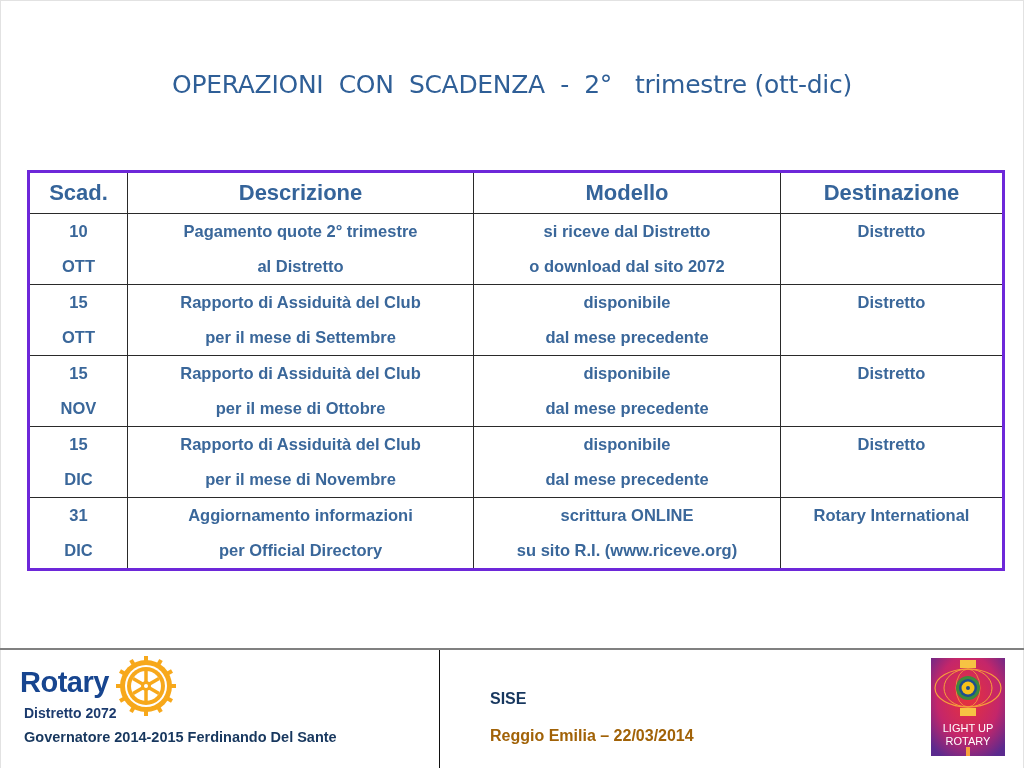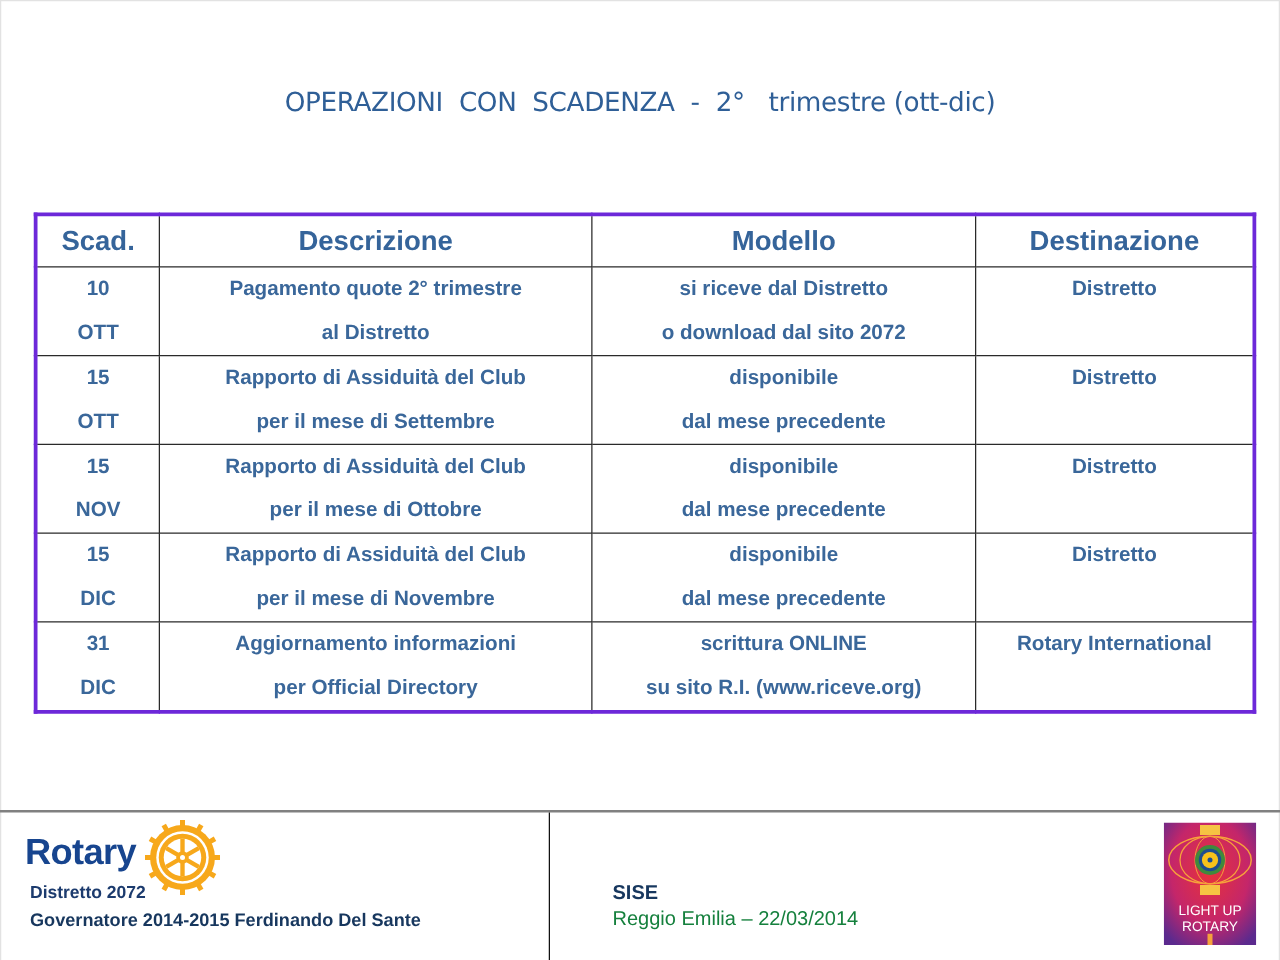--- a/index.html
+++ b/index.html
@@ -4,21 +4,21 @@
   <style>
     * { box-sizing: border-box; margin: 0; padding: 0; }
     html, body { width: 1024px; height: 768px; background: #ffffff; overflow: hidden; }
     body { position: relative; font-family: "Liberation Sans", sans-serif; }
     .slide-frame {
       position: absolute; left: 0; top: 0; width: 1024px; height: 768px;
       border-top: 1px solid #e2e2e2; border-left: 1px solid #e2e2e2; border-right: 1px solid #e2e2e2;
     }
     .title {
       position: absolute; left: 0; top: 70px; width: 1024px; text-align: center;
-      font-family: "DejaVu Sans", sans-serif; font-size: 21px; color: #2f5f97;
+      font-family: "DejaVu Sans", sans-serif; font-size: 25px; color: #2f5f97;
       white-space: pre; letter-spacing: -0.3px;
     }
     table.sched {
       position: absolute; left: 27px; top: 170px; width: 975px; height: 390px;
       border-collapse: collapse; border: 3px solid #6d28d9;
       color: #3a679a; font-weight: bold; table-layout: fixed;
     }
     table.sched th, table.sched td {
       border: 1.5px solid #2a2a2a; text-align: center; vertical-align: top;
     }
@@ -35,22 +35,22 @@
     .rotary-logo { position: absolute; left: 18px; top: 656px; width: 170px; height: 64px; }
     .rotary-word {
       position: absolute; left: 2px; top: 10px; font-size: 29px; font-weight: bold; color: #17458f;
       letter-spacing: -0.5px;
     }
     .rotary-wheel { position: absolute; left: 98px; top: 0px; width: 60px; height: 60px; }
     .district { position: absolute; left: 6px; top: 49px; font-size: 14px; font-weight: bold; color: #1c3b6e; }
     .governor {
       position: absolute; left: 24px; top: 729px; font-size: 14.5px; font-weight: bold; color: #17375e; text-align: right;
     }
-    .event-name { position: absolute; left: 490px; top: 690px; font-size: 16px; font-weight: bold; color: #17375e; margin-top: 16px; }
-    .event-place { position: absolute; left: 490px; top: 727px; font-size: 16px; font-weight: normal; color: #15803d; }
+    .event-name { position: absolute; left: 490px; top: 690px; font-size: 16px; font-weight: bold; color: #17375e; }
+    .event-place { position: absolute; left: 490px; top: 727px; font-size: 16px; font-weight: bold; color: #a16207; }
     .lightup { position: absolute; left: 931px; top: 658px; width: 74px; height: 98px; }
   </style>
 </head>
 <body>
 
 <div class="slide-frame"></div>
 
 <div class="title">OPERAZIONI  CON  SCADENZA  -  2°   trimestre (ott-dic)</div>
 
 <table class="sched">

